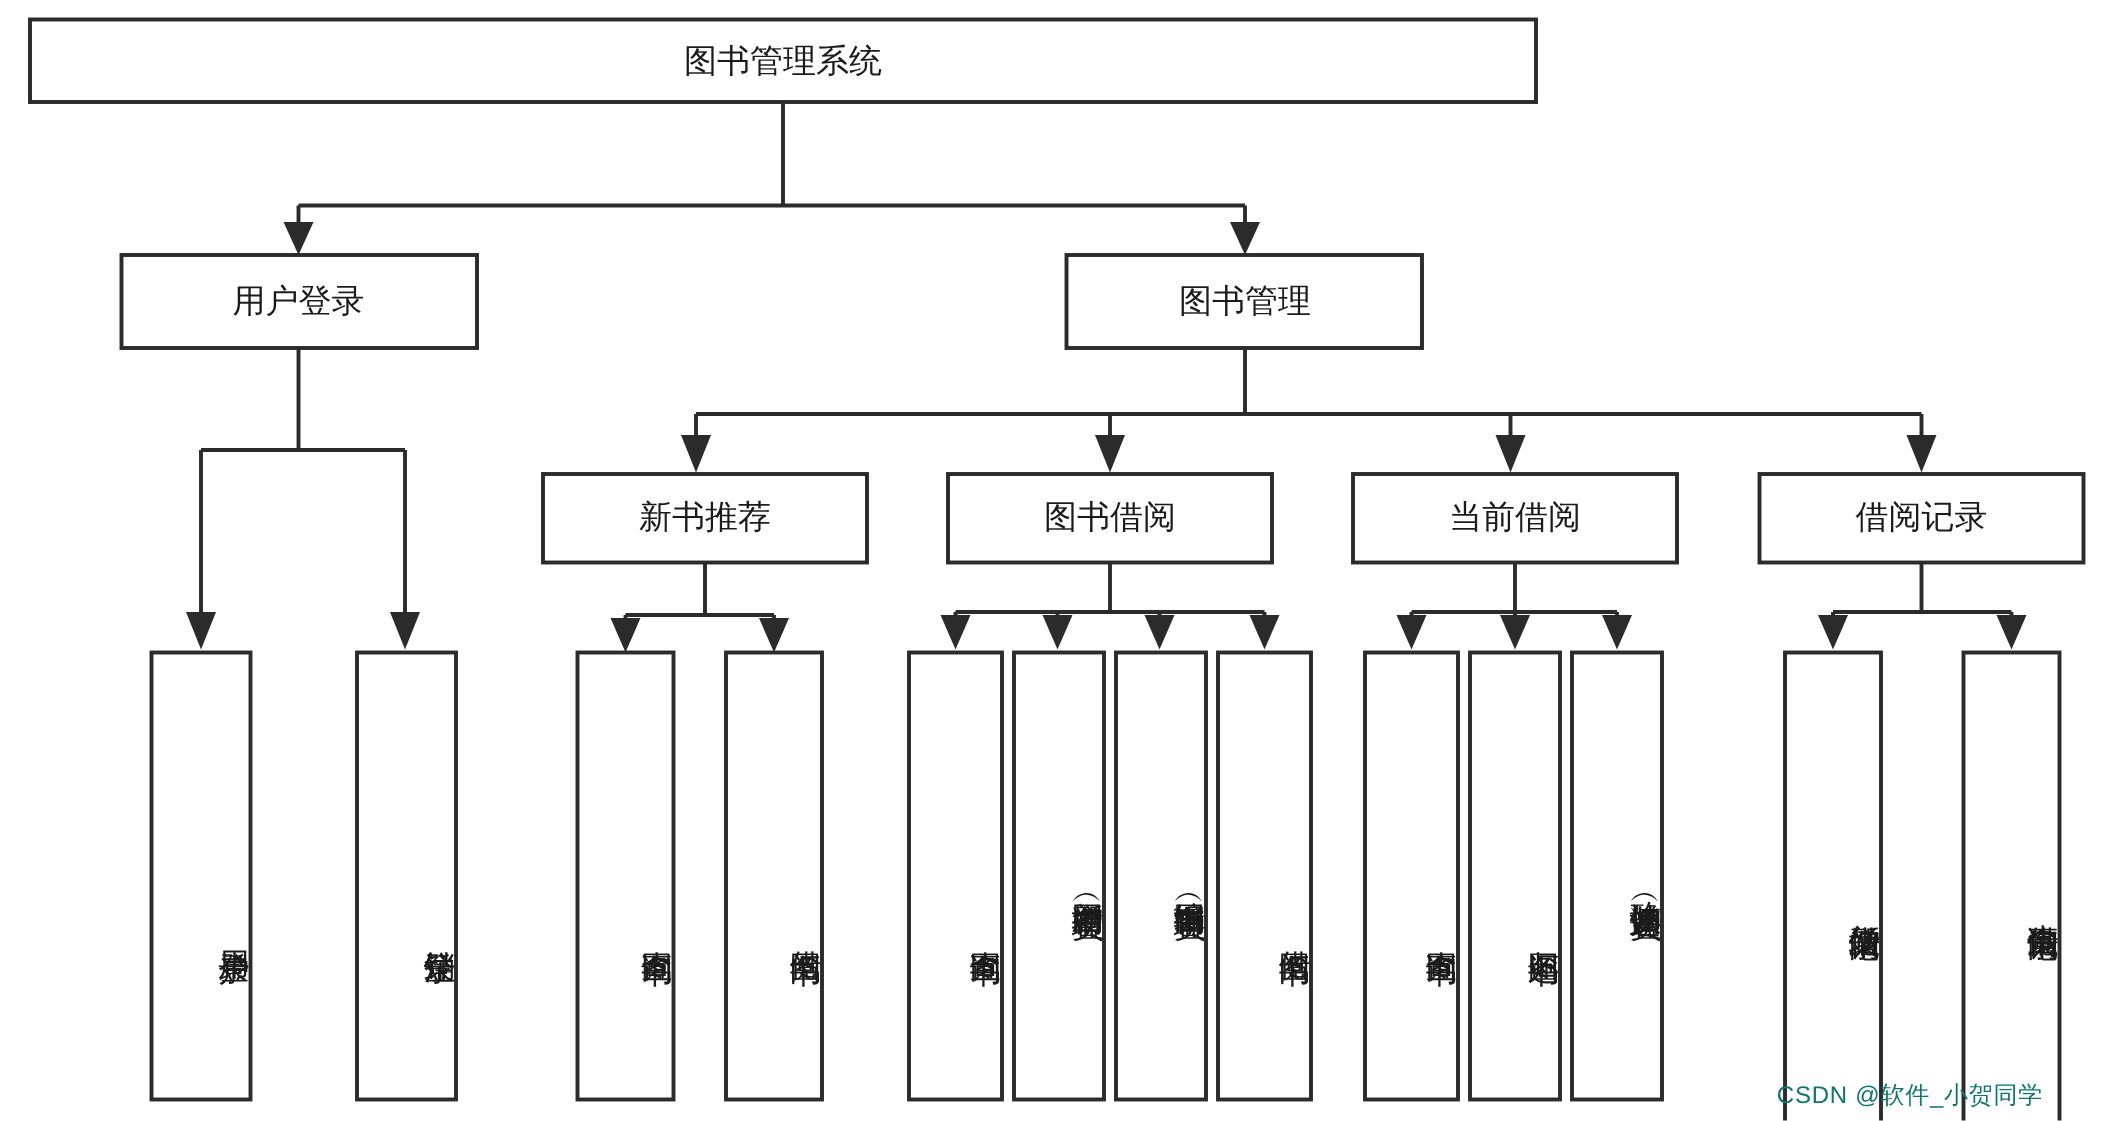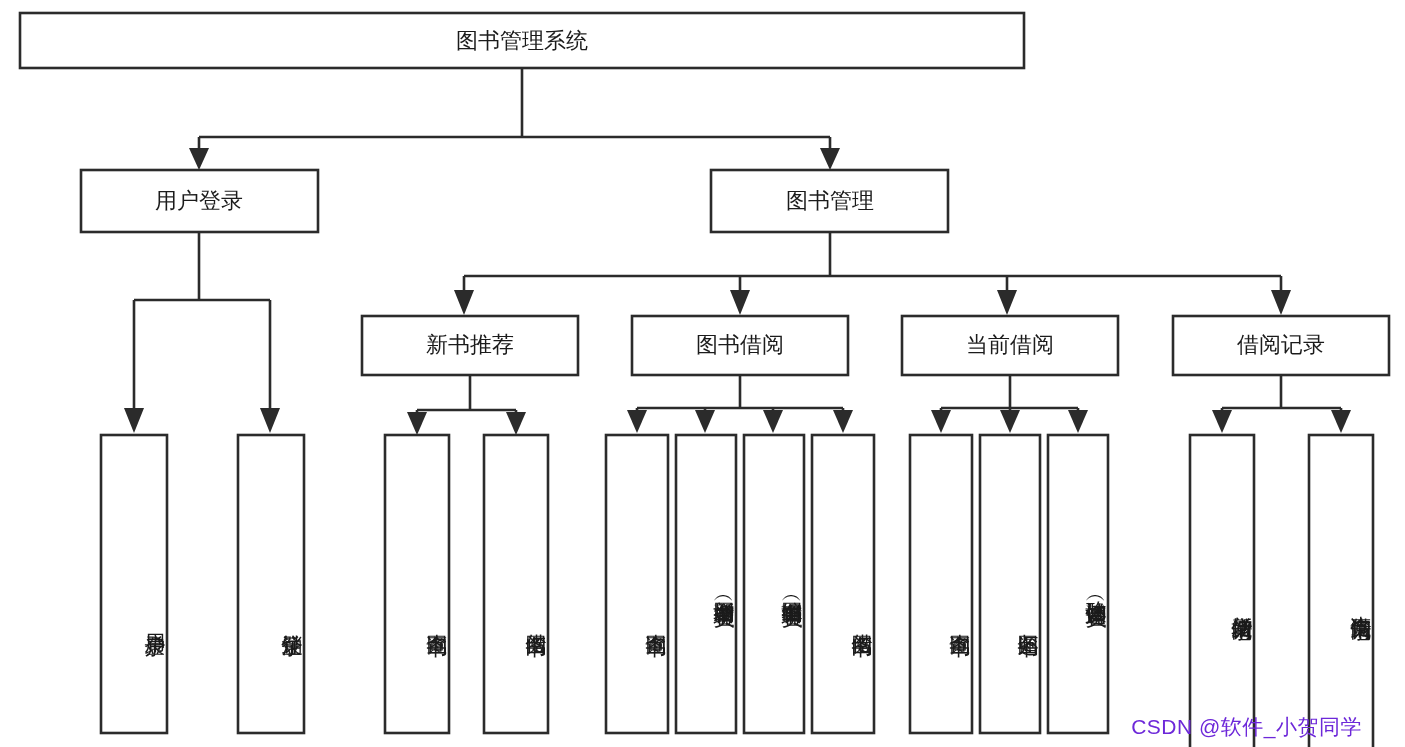--- a/index.html
+++ b/index.html
@@ -61,22 +61,22 @@
     display: flex;
     align-items: flex-start;
     justify-content: center;
     pointer-events: none;
   }
   #watermark {
     position: absolute;
     right: 8px;
     bottom: 6px;
     font-family: "Liberation Sans", "DejaVu Sans", sans-serif;
-    font-size: 21px;
-    color: #6d28d9;
+    font-size: 16px;
+    color: #0f766e;
     letter-spacing: 0.5px;
     white-space: nowrap;
   }
 </style>
 </head>
 <body>
 
 <div id="diagram-root">
 
   <svg id="tree-svg" viewBox="0 0 1405 747">

